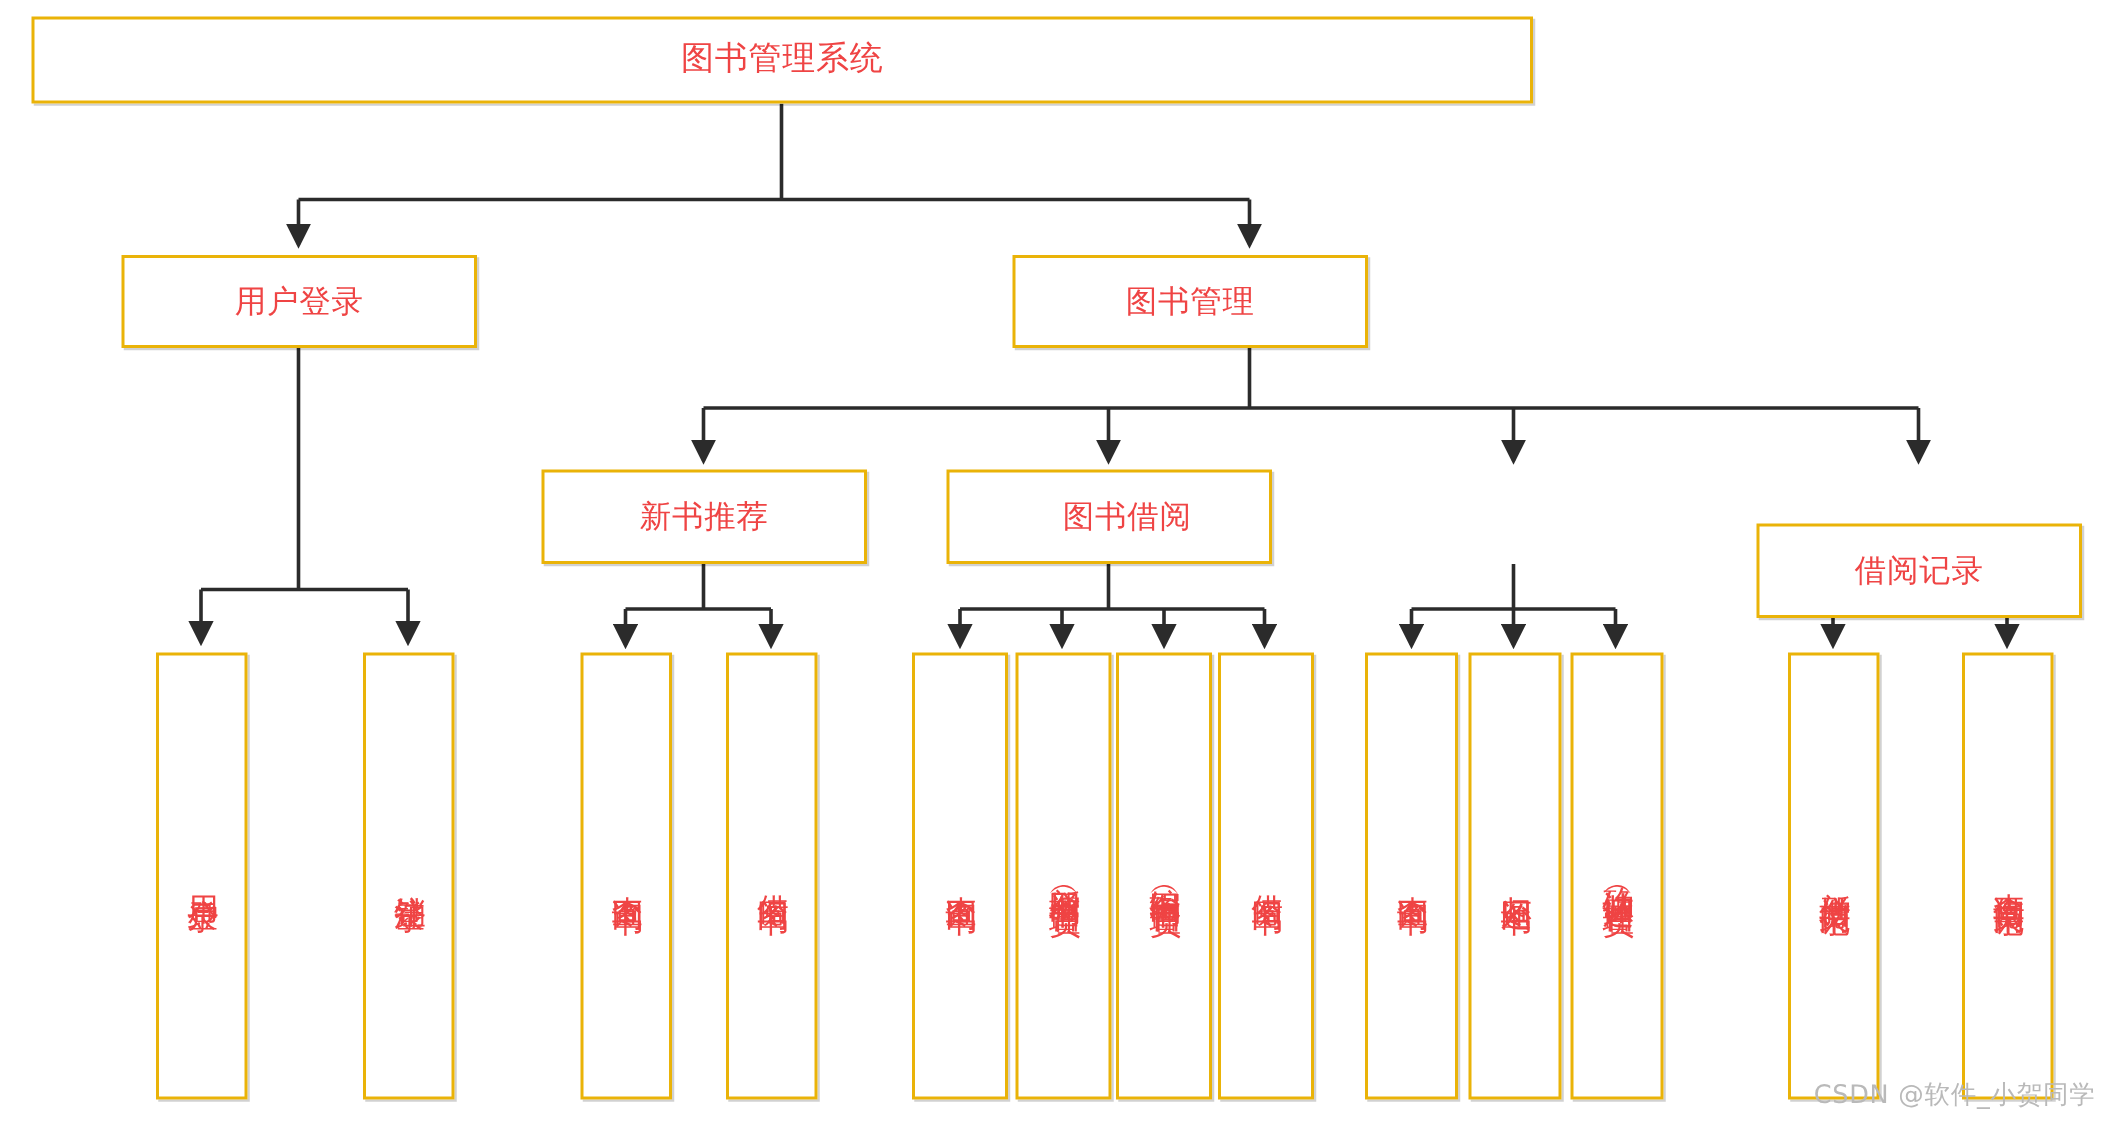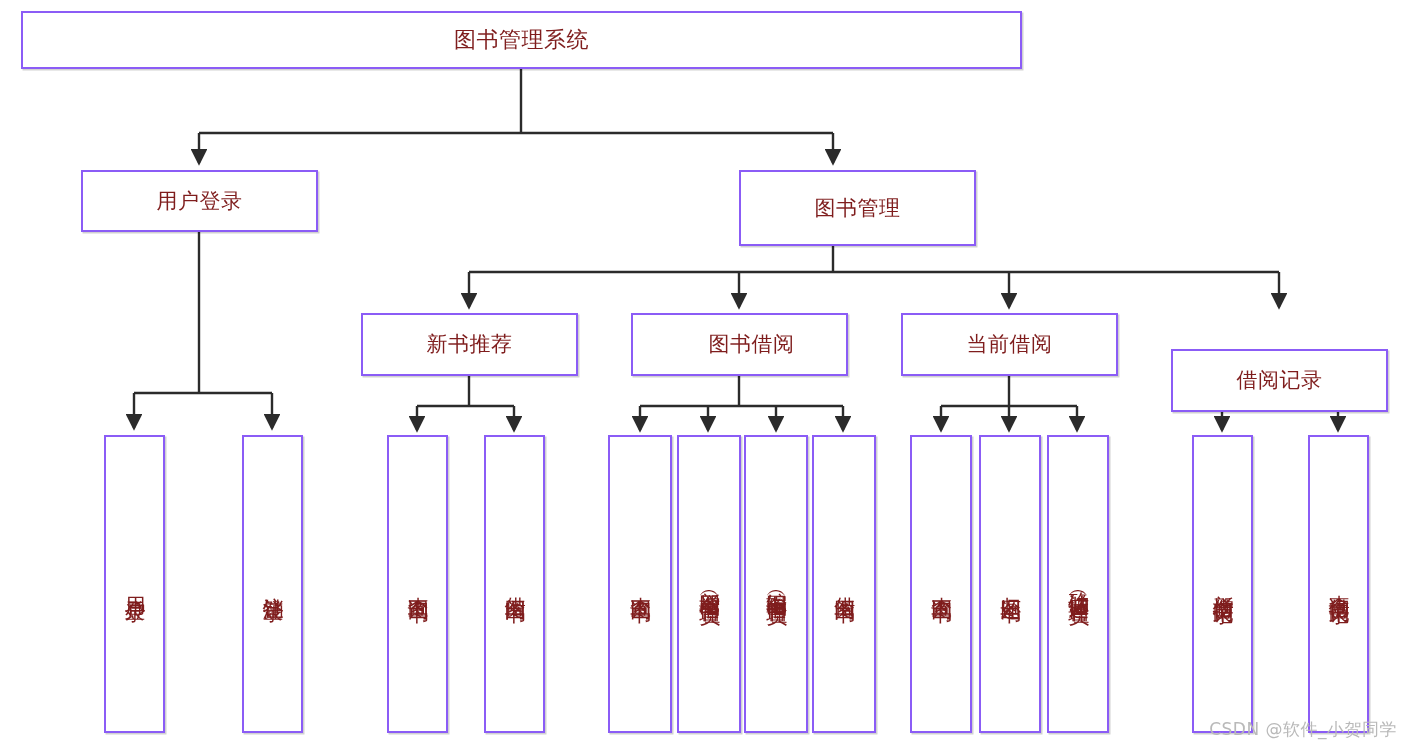--- a/index.html
+++ b/index.html
@@ -23,25 +23,25 @@
     left: 0;
     top: 0;
     width: 1405px;
     height: 747px;
     pointer-events: none;
   }
   .node {
     position: absolute;
     box-sizing: border-box;
     background: #ffffff;
-    border: 2px solid #8b5cf6;
+    border: 2px solid #eab308;
     display: flex;
     align-items: center;
     justify-content: center;
-    color: #7f1d1d;
+    color: #ef4444;
     box-shadow: 1.5px 1.5px 0 rgba(0,0,0,0.18);
   }
   .node .label {
     display: block;
     text-align: center;
     line-height: 1.18;
     letter-spacing: 0.5px;
   }
   
   .node.horiz .label {
@@ -130,33 +130,30 @@
     </g>
   </svg>
 
   <div class="node root horiz" style="left:21px; top:11px; width:1001px; height:58px;">
     <span class="label">图书管理系统</span>
   </div>
 
   <div class="node horiz" style="left:81px; top:170px; width:237px; height:62px;">
     <span class="label">用户登录</span>
   </div>
-  <div class="node horiz" style="left:739px; top:170px; width:237px; height:76px;">
+  <div class="node horiz" style="left:675px; top:170px; width:237px; height:62px;">
     <span class="label">图书管理</span>
   </div>
 
   <div class="node horiz" style="left:361px; top:313px; width:217px; height:63px;">
     <span class="label">新书推荐</span>
   </div>
   <div class="node horiz" style="left:631px; top:313px; width:217px; height:63px;padding-left:24px;">
     <span class="label">图书借阅</span>
   </div>
-  <div class="node horiz" style="left:901px; top:313px; width:217px; height:63px;">
-    <span class="label">当前借阅</span>
-  </div>
   <div class="node horiz" style="left:1171px; top:313px; width:217px; height:63px;margin-top:36px;">
     <span class="label">借阅记录</span>
   </div>
 
   <div class="node vert" style="left:104px; top:435px; width:61px; height:298px;">
     <span class="label">用户登录</span>
   </div>
   <div class="node vert" style="left:242px; top:435px; width:61px; height:298px;">
     <span class="label">注销登录</span>
   </div>

